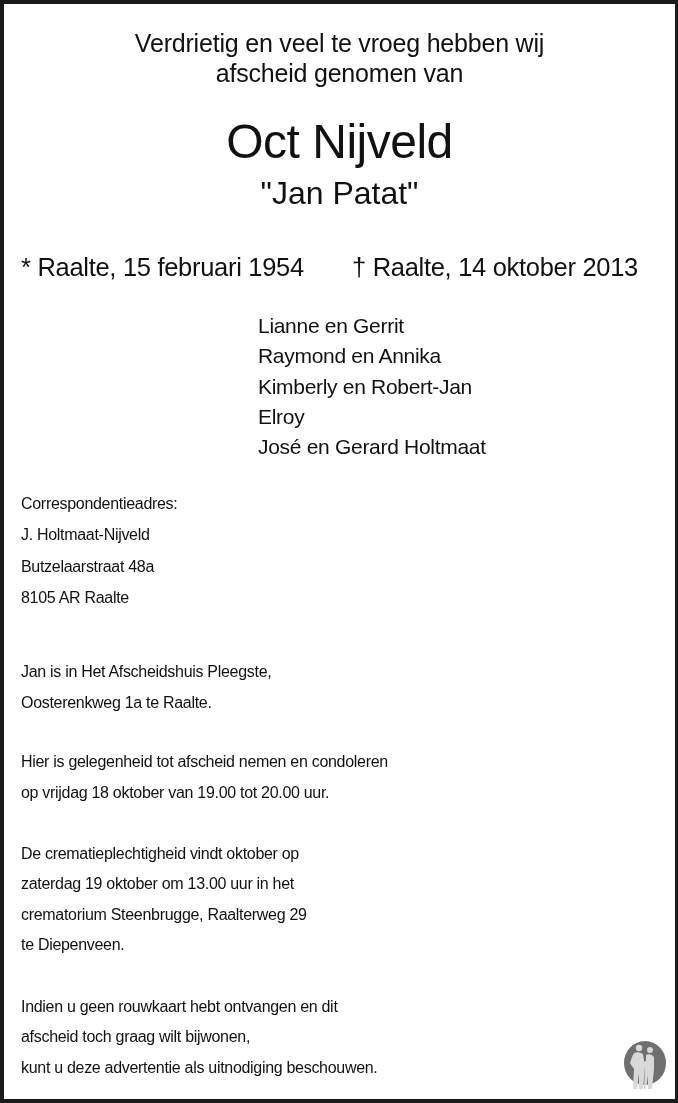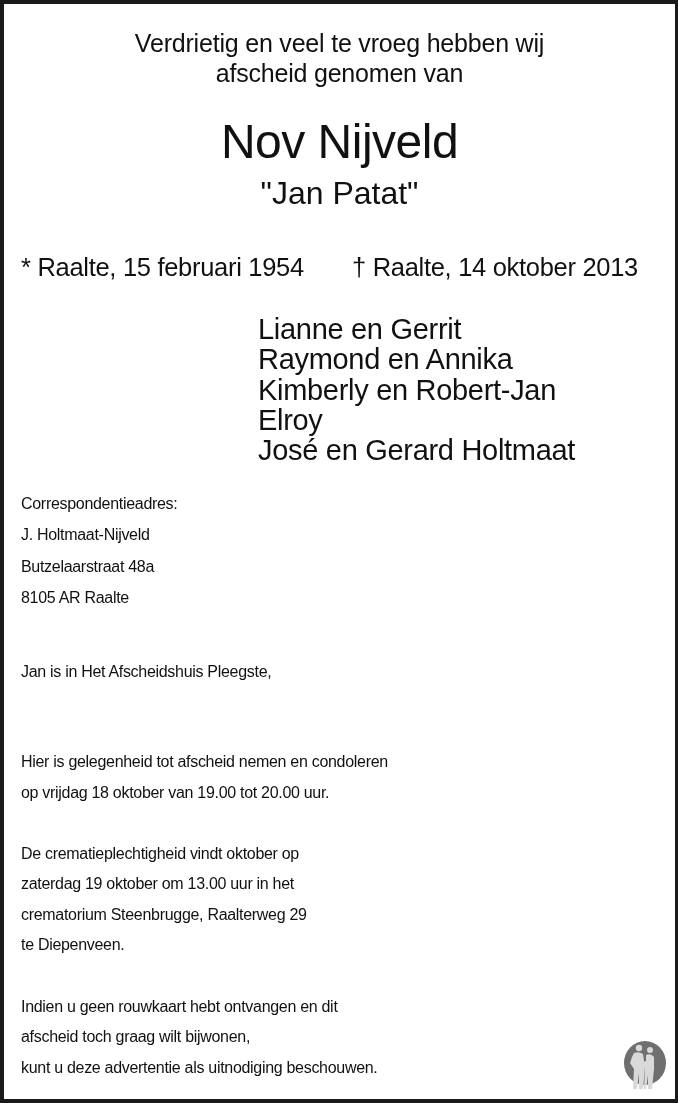--- a/index.html
+++ b/index.html
@@ -13,52 +13,53 @@
       background: #ffffff;
       font-family: "Liberation Sans", sans-serif;
       color: #111111;
     }
     .line { position: absolute; white-space: nowrap; line-height: 1; }
     .center { left: 0; right: 0; text-align: center; }
     .intro { font-size: 25px; letter-spacing: -0.2px; }
     .name { font-size: 48px; letter-spacing: -0.5px; }
     .nick { font-size: 32px; }
     .body { font-size: 16px; letter-spacing: -0.3px; left: 17px; }
-    .family { font-size: 29px; letter-spacing: -0.3px; left: 254px; }
+    .family { font-size: 21px; letter-spacing: -0.3px; left: 254px; }
     .logo {
       position: absolute; right: 8px; bottom: 8px;
       width: 48px; height: 52px;
     }
   </style>
 </head>
 <body>
 
 <div class="frame">
 
   <div class="line center intro" style="top:27px;">Verdrietig en veel te vroeg hebben wij</div>
   <div class="line center intro" style="top:57px;">afscheid genomen van</div>
 
-  <div class="line center name" style="top:114px;">Nov Nijveld</div>
+  <div class="line center name" style="top:114px;">Oct Nijveld</div>
   <div class="line center nick" style="top:173px;">"Jan Patat"</div>
 
   <div class="line body" style="top:251px; font-size:25.5px;">* Raalte, 15 februari 1954</div>
   <div class="line" style="top:251px; left:348px; font-size:25.5px; letter-spacing:-0.3px;">† Raalte, 14 oktober 2013</div>
 
   <div class="line family" style="top:311px;">Lianne en Gerrit</div>
   <div class="line family" style="top:372px;">Kimberly en Robert-Jan</div>
   <div class="line family" style="top:341px;">Raymond en Annika</div>
   <div class="line family" style="top:402px;">Elroy</div>
   <div class="line family" style="top:432px;">José en Gerard Holtmaat</div>
 
   <div class="line body" style="top:492px;">Correspondentieadres:</div>
   <div class="line body" style="top:523px;">J. Holtmaat-Nijveld</div>
   <div class="line body" style="top:555px;">Butzelaarstraat 48a</div>
   <div class="line body" style="top:586px;">8105 AR Raalte</div>
 
   <div class="line body" style="top:660px;">Jan is in Het Afscheidshuis Pleegste,</div>
+  <div class="line body" style="top:691px;">Oosterenkweg 1a te Raalte.</div>
 
   <div class="line body" style="top:750px;">Hier is gelegenheid tot afscheid nemen en condoleren</div>
   <div class="line body" style="top:781px;">op vrijdag 18 oktober van 19.00 tot 20.00 uur.</div>
 
   <div class="line body" style="top:842px;">De crematieplechtigheid vindt oktober op</div>
   <div class="line body" style="top:872px;">zaterdag 19 oktober om 13.00 uur in het</div>
   <div class="line body" style="top:903px;">crematorium Steenbrugge, Raalterweg 29</div>
   <div class="line body" style="top:933px;">te Diepenveen.</div>
 
   <div class="line body" style="top:995px;">Indien u geen rouwkaart hebt ontvangen en dit</div>

